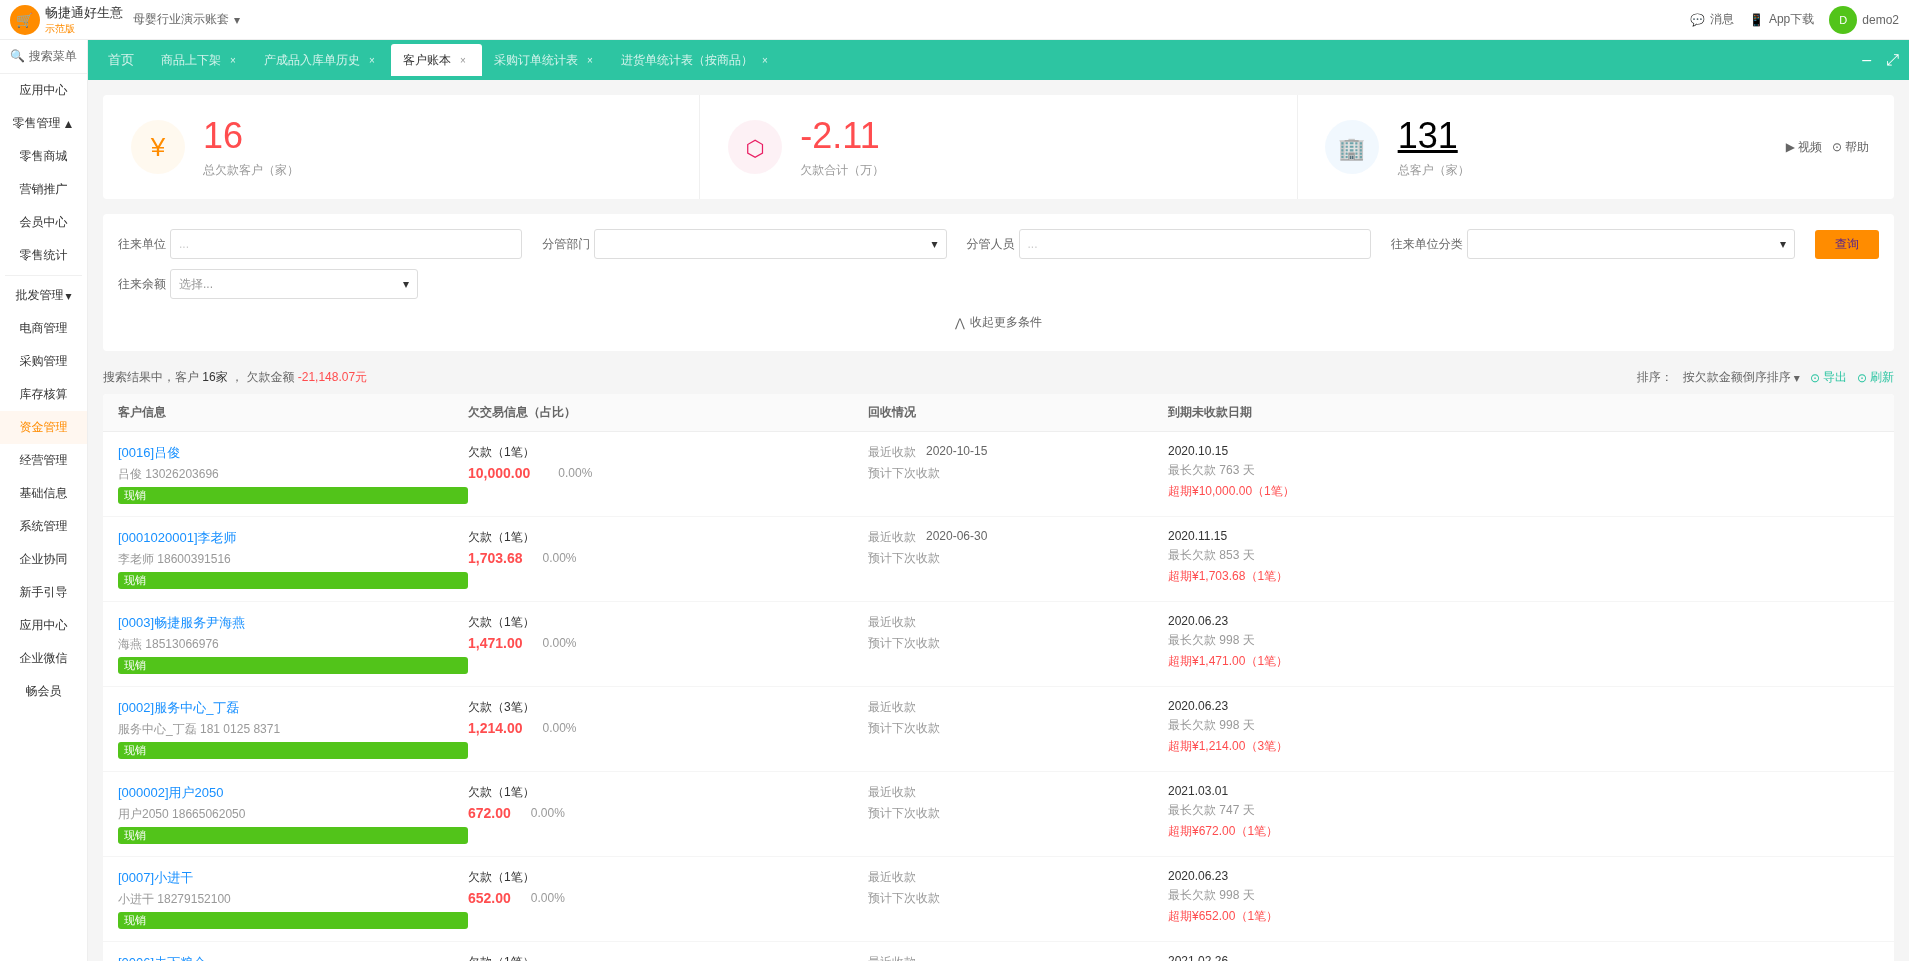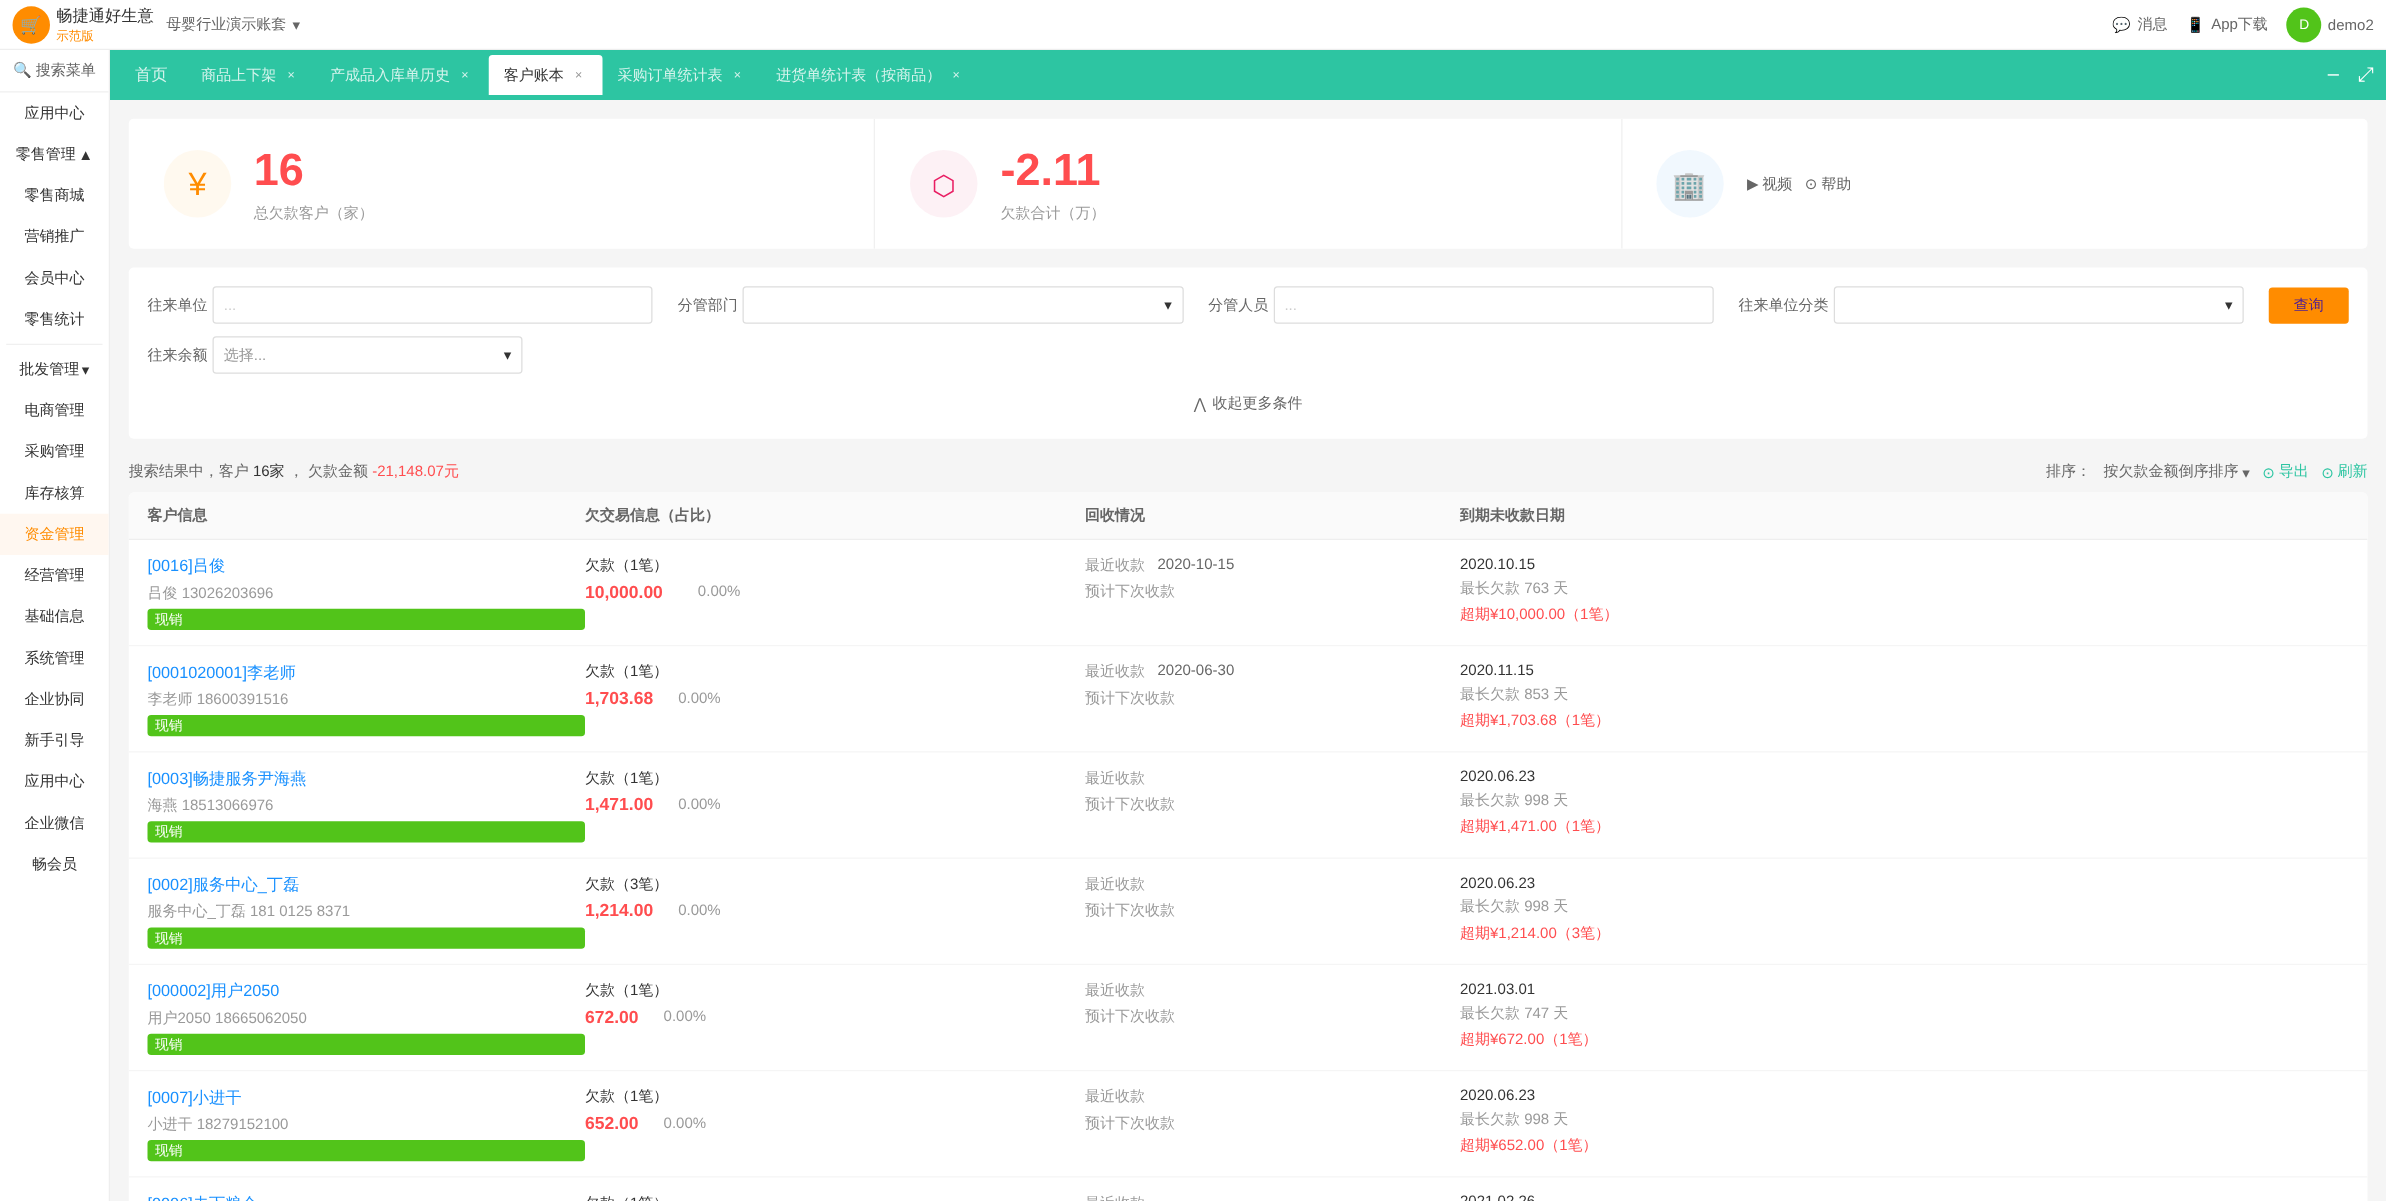--- a/index.html
+++ b/index.html
@@ -41,21 +41,21 @@
 
     
     .page-content { flex: 1; overflow-y: auto; background: #f5f5f5; padding: 15px; }
 
     
     .stats-row { display: flex; background: #fff; margin-bottom: 15px; border-radius: 4px; overflow: hidden; }
     .stat-card { flex: 1; display: flex; align-items: center; padding: 20px 25px; gap: 15px; border-right: 1px solid #f0f0f0; }
     .stat-card:last-child { border-right: none; }
     .stat-icon { width: 60px; height: 60px; display: flex; align-items: center; justify-content: center; }
     .stat-info { flex: 1; }
-    .stat-number { font-size: 36px; font-weight: bold; }
+    .stat-number { font-size: 36px; font-weight: normal; }
     .stat-number.red { color: #ff4d4f; }
     .stat-number.negative { color: #ff4d4f; }
     .stat-number.black { color: #000; text-decoration: underline; }
     .stat-label { font-size: 12px; color: #999; margin-top: 5px; }
     .stat-card-actions { display: flex; align-items: center; gap: 10px; font-size: 12px; color: #666; }
 
     
     .filter-area { background: #fff; padding: 15px; border-radius: 4px; margin-bottom: 10px; }
     .filter-row { display: flex; align-items: center; gap: 20px; margin-bottom: 10px; }
     .filter-item { display: flex; align-items: center; gap: 4px; flex: 1; }
@@ -233,20 +233,24 @@
               <div class="stat-label">欠款合计（万）</div>
             </div>
           </div>
           <div class="stat-card" style="border-right:none;">
             <div class="stat-icon">
               <svg width="55" height="55" viewBox="0 0 55 55">
                 <circle cx="27" cy="27" r="27" fill="#e3f2fd" opacity="0.5"></circle>
                 <text x="27" y="36" text-anchor="middle" font-size="22" fill="#42a5f5">🏢</text>
               </svg>
             </div>
+            <div class="stat-info">
+              <div class="stat-number black">131</div>
+              <div class="stat-label">总客户（家）</div>
+            </div>
             <div class="stat-card-actions">
               <span style="display:flex;align-items:center;gap:3px;cursor:pointer;color:#666;">
                 <span>▶</span>
                 <span>视频</span>
               </span>
               <span style="display:flex;align-items:center;gap:3px;cursor:pointer;color:#666;">
                 <span>⊙</span>
                 <span>帮助</span>
               </span>
             </div>

